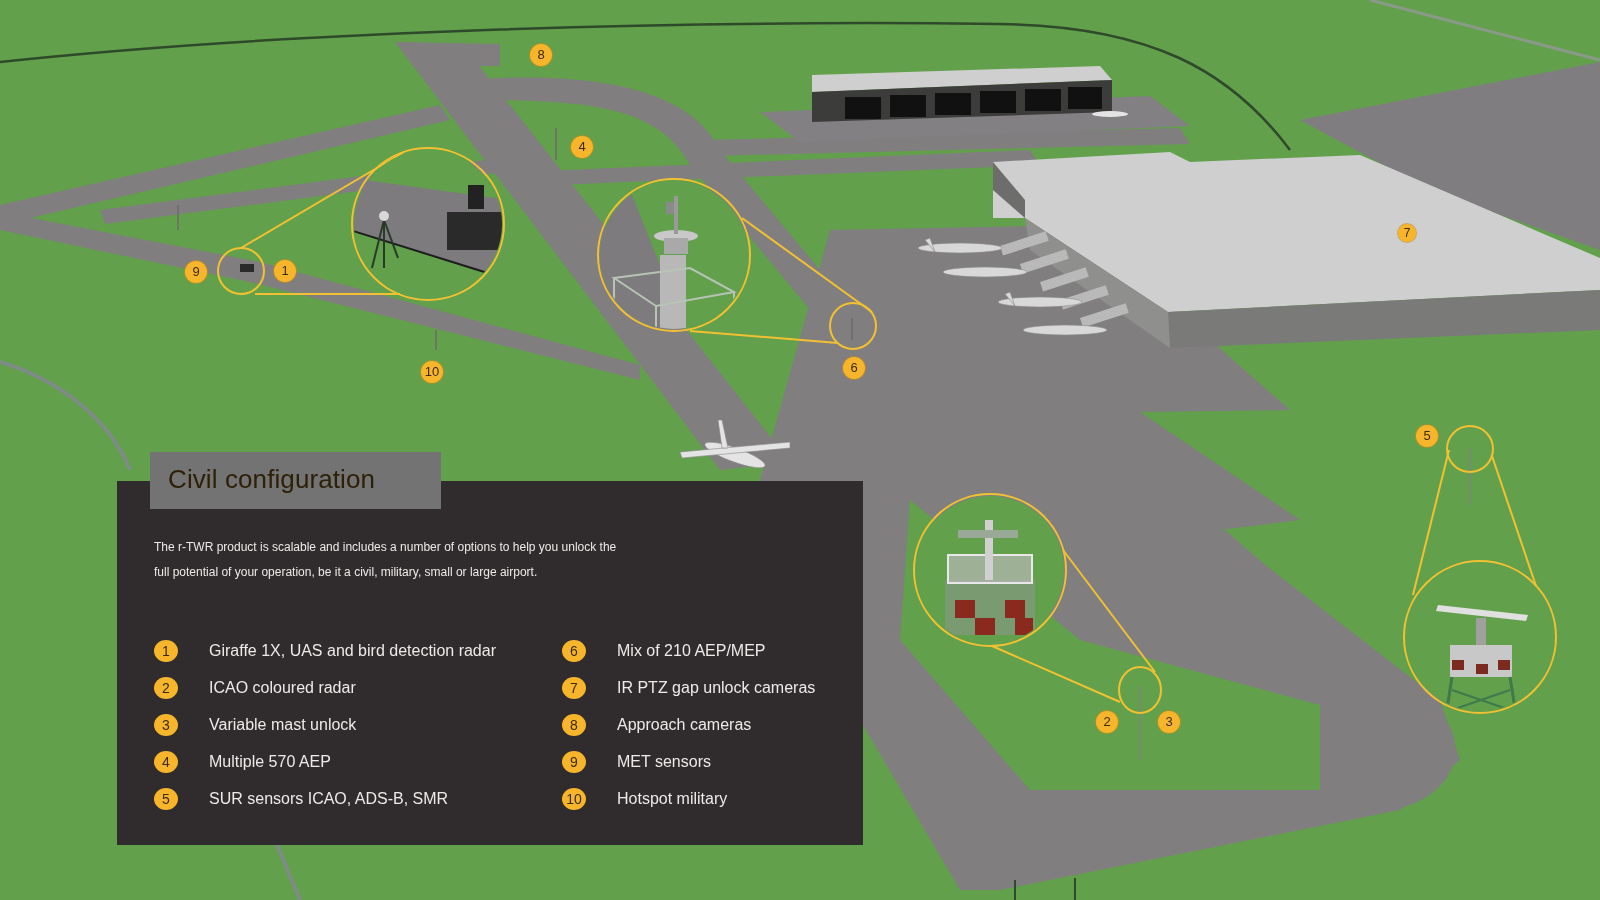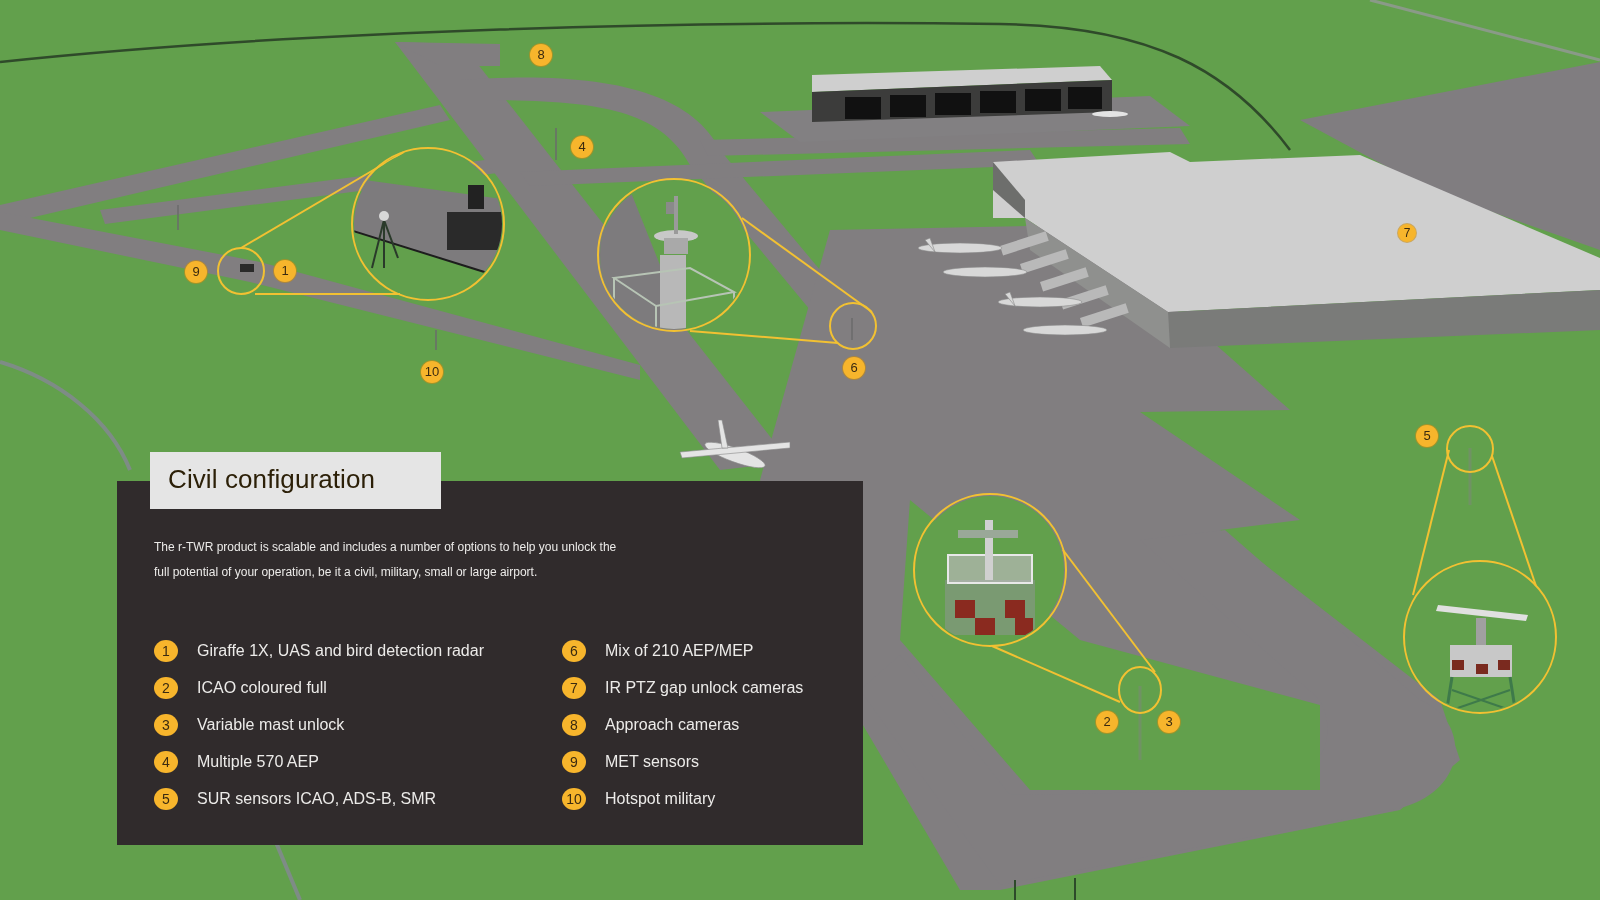--- a/index.html
+++ b/index.html
@@ -3,27 +3,27 @@
 <meta charset="utf-8">
 <style>
   html,body{margin:0;padding:0;}
   body{width:1600px;height:900px;overflow:hidden;background:#62a04c;font-family:"Liberation Sans",sans-serif;position:relative;}
   #scene{position:absolute;left:0;top:0;width:1600px;height:900px;}
   .marker{position:absolute;width:22px;height:22px;border-radius:50%;background:#f7b52c;color:#3a2a10;
     font-family:"Liberation Sans",sans-serif;font-size:13px;line-height:22px;text-align:center;
     box-shadow:0 0 0 1px rgba(200,140,20,0.6);}
   .marker.small{width:18px;height:18px;line-height:18px;font-size:12px;}
   #panel{position:absolute;left:117px;top:481px;width:746px;height:364px;background:#302b2c;}
-  #title-tab{position:absolute;left:150px;top:452px;width:291px;height:57px;background:#e5e5e5;}
+  #title-tab{position:absolute;left:150px;top:452px;width:291px;height:57px;background:#737373;}
   #title-text{position:absolute;left:18px;top:12px;font-size:26px;color:#2c2008;letter-spacing:0.1px;}
   #intro{position:absolute;left:154px;top:535px;width:480px;font-size:12px;line-height:25px;color:#ecebe9;}
   .legend-item{position:absolute;height:26px;display:flex;align-items:center;}
   .legend-badge{width:24px;height:22px;border-radius:50%;background:#f7b52c;color:#3a2a10;font-size:14px;
     text-align:center;line-height:22px;margin-right:19px;flex:none;}
-  .legend-label{font-size:16px;color:#ecebe9;white-space:nowrap;}
+  .legend-label{font-size:16px;color:#ecebe9;white-space:nowrap;margin-left:12px;}
 </style>
 </head>
 <body>
 
 <svg id="scene" viewBox="0 0 1600 900" xmlns="http://www.w3.org/2000/svg">
   <rect width="1600" height="900" fill="#62a04c"></rect>
 
   <path d="M0,62 C300,30 700,20 1000,24 C1150,26 1230,70 1290,150" fill="none" stroke="#2f4a2a" stroke-width="2.5"></path>
   <path d="M1370,0 L1600,60" fill="none" stroke="#8a9a88" stroke-width="3"></path>
   <path d="M0,362 C60,380 110,420 130,470" fill="none" stroke="#7e8c86" stroke-width="4"></path>
@@ -217,21 +217,21 @@
 </div>
 <div id="intro">The r-TWR product is scalable and includes a number of options to help you unlock the full potential of your operation, be it a civil, military, small or large airport.</div>
 
 <div>
   <div class="legend-item" style="left:154px;top:638px;">
     <span class="legend-badge">1</span>
     <span class="legend-label">Giraffe 1X, UAS and bird detection radar</span>
   </div>
   <div class="legend-item" style="left:154px;top:675px;">
     <span class="legend-badge">2</span>
-    <span class="legend-label">ICAO coloured full</span>
+    <span class="legend-label">ICAO coloured radar</span>
   </div>
   <div class="legend-item" style="left:154px;top:712px;">
     <span class="legend-badge">3</span>
     <span class="legend-label">Variable mast unlock</span>
   </div>
   <div class="legend-item" style="left:154px;top:749px;">
     <span class="legend-badge">4</span>
     <span class="legend-label">Multiple 570 AEP</span>
   </div>
   <div class="legend-item" style="left:154px;top:786px;">

